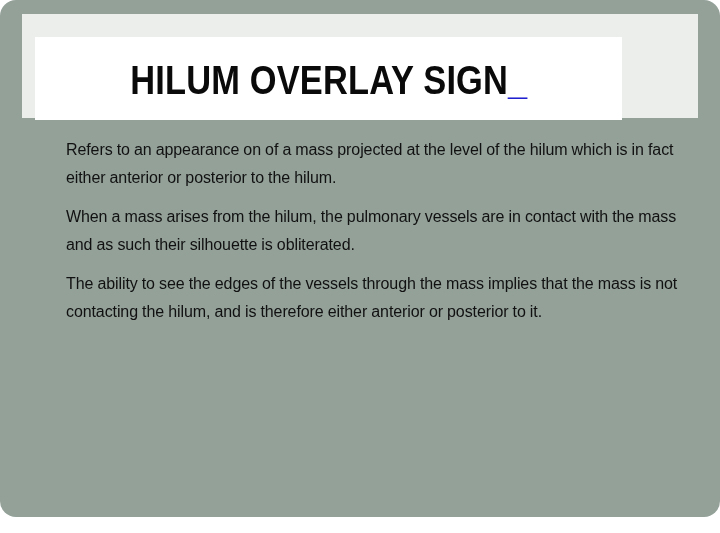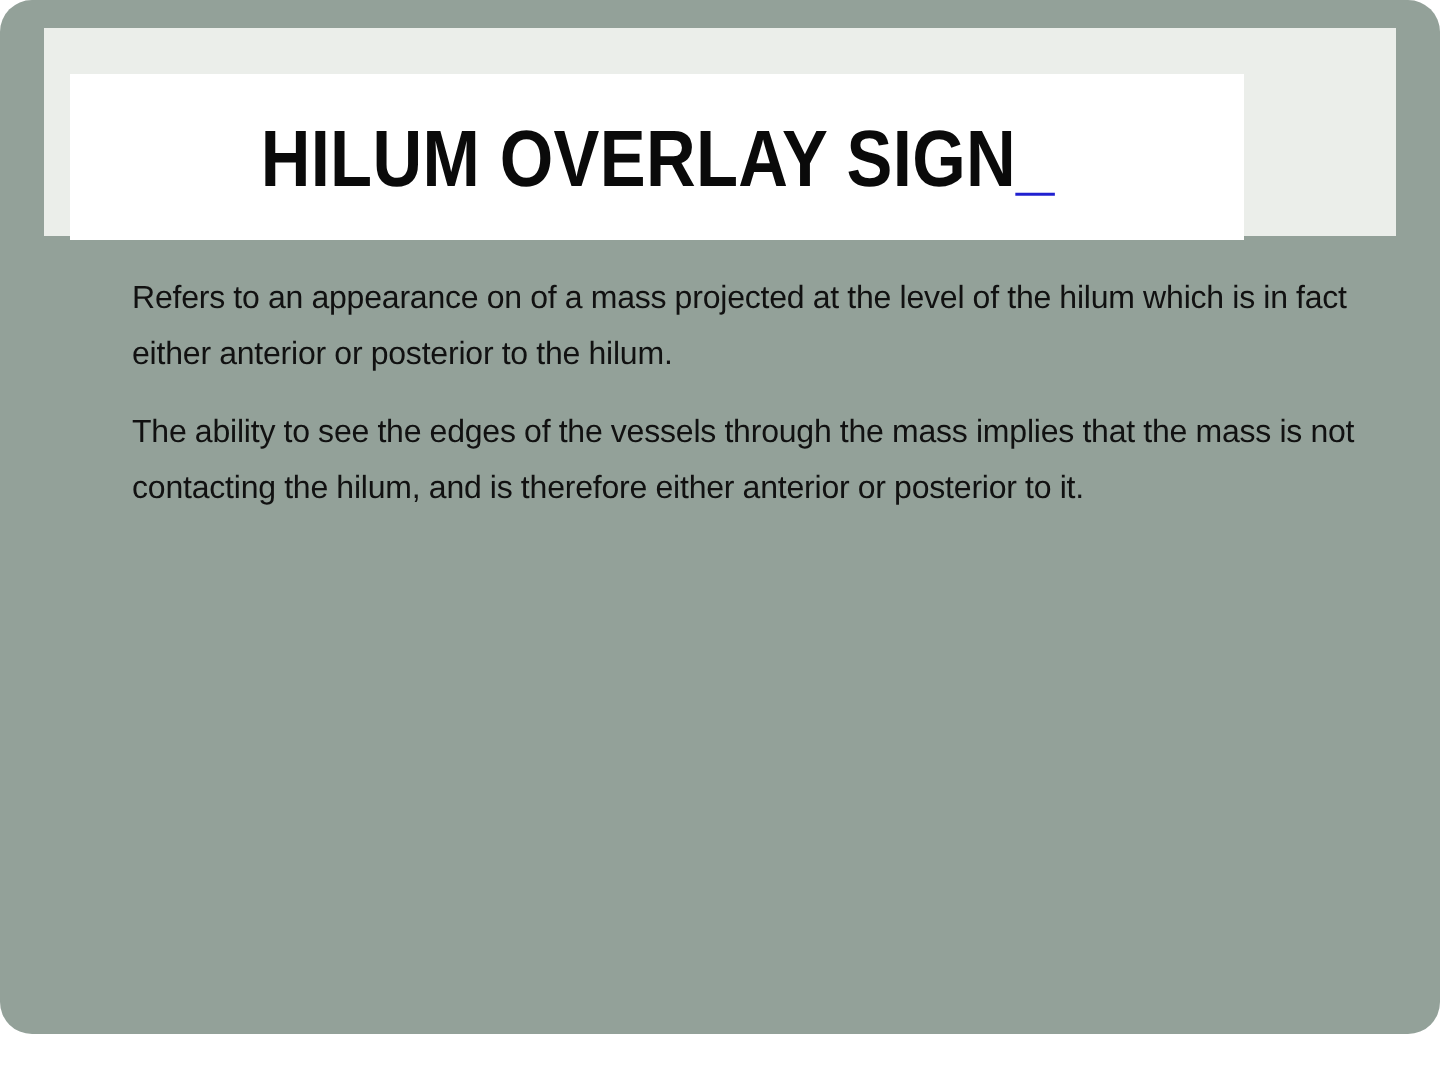--- a/index.html
+++ b/index.html
@@ -108,18 +108,19 @@
   <div id="slide">
 
     <div id="title-frame">
       <div id="title-box">
         <div id="title-text"><span>HILUM OVERLAY SIGN</span><span id="title-underscore">_</span></div>
       </div>
     </div>
 
     <div id="body-content">
       <p class="body-para">Refers to an appearance on of a mass projected at the level of the hilum which is in fact either anterior or posterior to the hilum.</p>
+      <p class="body-para">When a mass arises from the hilum, the pulmonary vessels are in contact with the mass and as such their silhouette is obliterated.</p>
       <p class="body-para">The ability to see the edges of the vessels through the mass implies that the mass is not contacting the hilum, and is therefore either anterior or posterior to it.</p>
     </div>
 
   </div>
 
 </div>
 
 </body></html>

